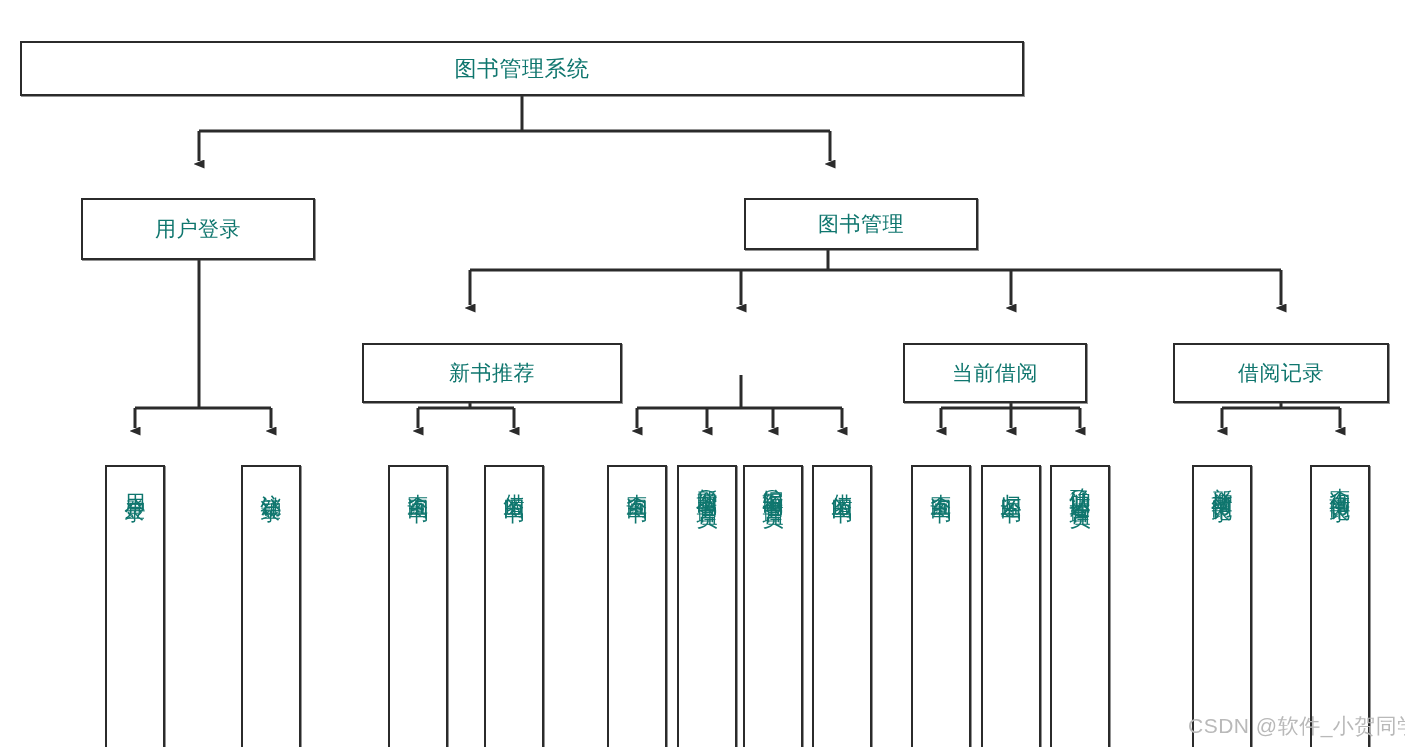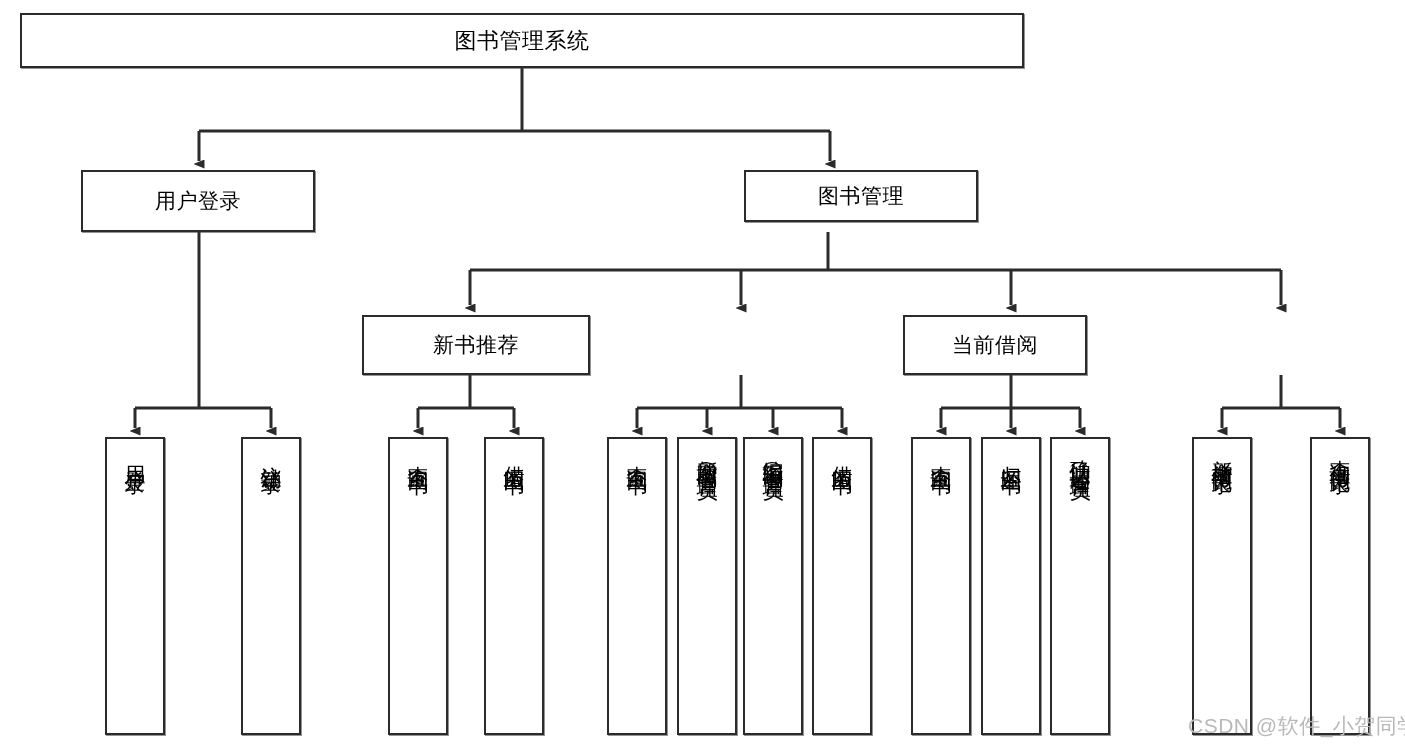--- a/index.html
+++ b/index.html
@@ -28,21 +28,22 @@
   }
   .node {
     position: absolute;
     box-sizing: border-box;
     background: #ffffff;
     border: 2px solid #2b2b2b;
     box-shadow: 1px 1px 0 0 rgba(60,60,60,0.55);
     display: flex;
     align-items: center;
     justify-content: center;
-    color: #000000;
+    color: #0f766e;
+    margin-top: 28px;
   }
   .node-label {
     display: block;
     text-align: center;
     line-height: 1.18;
     letter-spacing: 0.5px;
   }
   
   .node.h .node-label {
     font-size: 21px;
@@ -137,26 +138,29 @@
     <span class="node-label">图书管理系统</span>
   </div>
 
   <div class="node h" style="left:81px; top:170px; width:234px; height:62px;">
     <span class="node-label">用户登录</span>
   </div>
   <div class="node h" style="left:744px; top:170px; width:234px; height:52px;">
     <span class="node-label">图书管理</span>
   </div>
 
-  <div class="node h" style="left:362px; top:315px; width:228px; height:60px;font-family:Liberation Serif, serif;">
+  <div class="node h" style="left:362px; top:315px; width:260px; height:60px;font-family:Liberation Serif, serif;">
     <span class="node-label">新书推荐</span>
   </div>
   <div class="node h" style="left:903px; top:315px; width:184px; height:60px;">
     <span class="node-label">当前借阅</span>
   </div>
+  <div class="node h" style="left:1173px; top:315px; width:216px; height:60px;">
+    <span class="node-label">借阅记录</span>
+  </div>
 
   <div class="node v" style="left:105px; top:437px; width:60px; height:298px;">
     <span class="node-label">用户登录</span>
   </div>
   <div class="node v" style="left:241px; top:437px; width:60px; height:298px;">
     <span class="node-label">注销登录</span>
   </div>
 
   <div class="node v" style="left:388px; top:437px; width:60px; height:298px;">
     <span class="node-label">查询图书</span>

